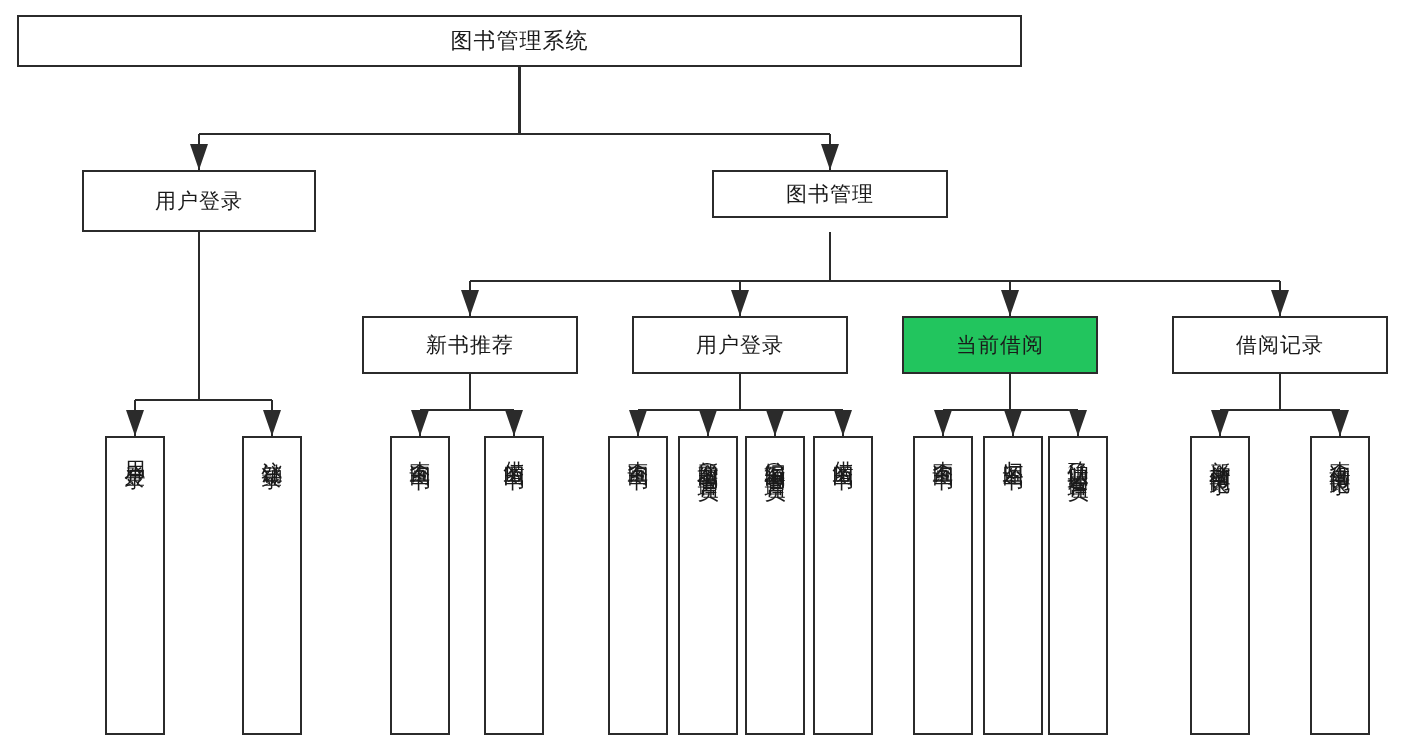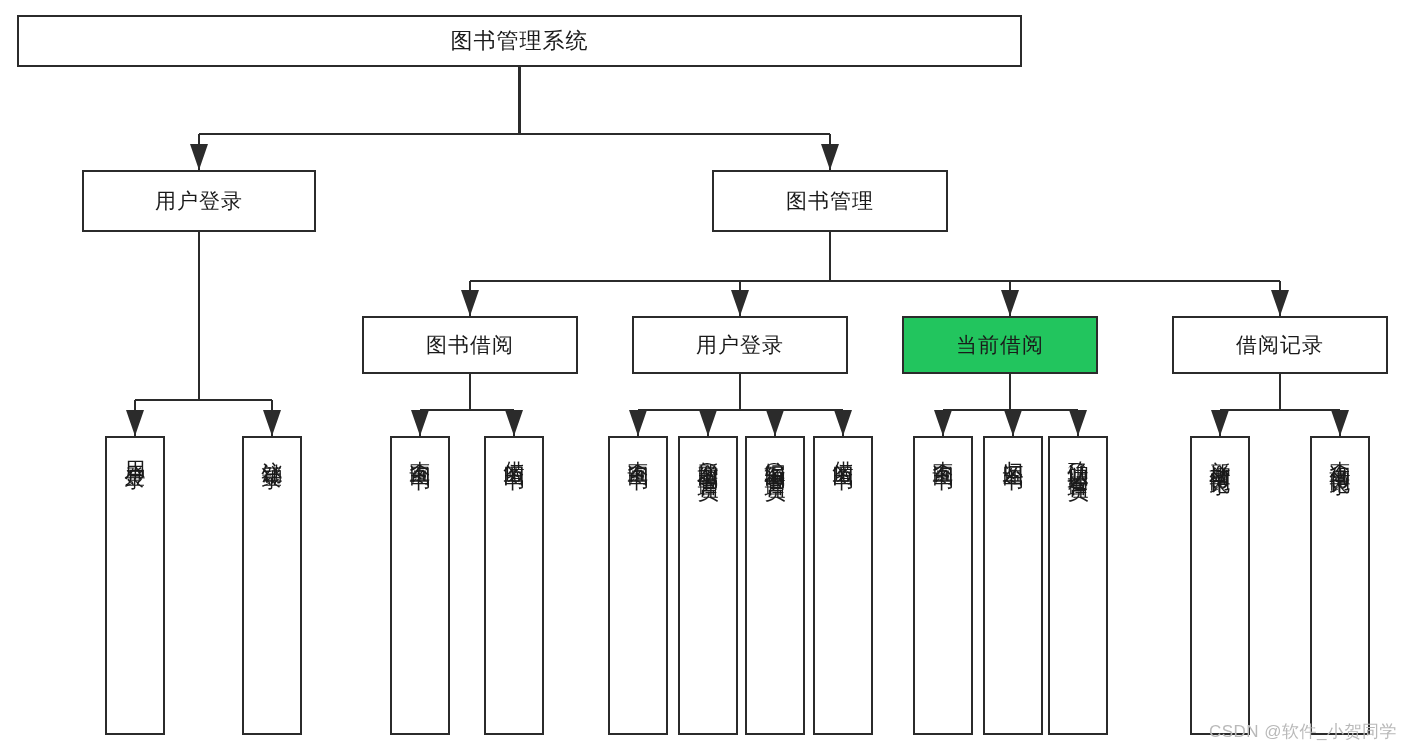--- a/index.html
+++ b/index.html
@@ -107,25 +107,25 @@
       <line x1="1340" y1="410" x2="1340" y2="436" stroke="#2b2b2b" stroke-width="2.4" shape-rendering="crispEdges"></line>
       <polygon points="1331,410 1349,410 1340,436" fill="#2b2b2b"></polygon>
     </svg>
   <div id="nodes">
       <div class="node node-h node-root" style="left: 17px; top: 15px; width: 1005px; height: 52px; border-color: rgb(43, 43, 43); background: rgb(255, 255, 255);">
         <span class="node-label" style="color: rgb(26, 26, 26);">图书管理系统</span>
       </div>
       <div class="node node-h" style="left: 82px; top: 170px; width: 234px; height: 62px; border-color: rgb(43, 43, 43); background: rgb(255, 255, 255);">
         <span class="node-label" style="color: rgb(26, 26, 26);">用户登录</span>
       </div>
-      <div class="node node-h" style="left: 712px; top: 170px; width: 236px; height: 62px; border-color: rgb(43, 43, 43); background: rgb(255, 255, 255);">
+      <div class="node node-h" style="left: 712px; top: 170px; width: 236px; height: 48px; border-color: rgb(43, 43, 43); background: rgb(255, 255, 255);">
         <span class="node-label" style="color: rgb(26, 26, 26);">图书管理</span>
       </div>
       <div class="node node-h" style="left: 362px; top: 316px; width: 216px; height: 58px; border-color: rgb(43, 43, 43); background: rgb(255, 255, 255);">
-        <span class="node-label" style="color: rgb(26, 26, 26);">图书借阅</span>
+        <span class="node-label" style="color: rgb(26, 26, 26);">新书推荐</span>
       </div>
       <div class="node node-h" style="left: 632px; top: 316px; width: 216px; height: 58px; border-color: rgb(43, 43, 43); background: rgb(255, 255, 255);">
         <span class="node-label" style="color: rgb(26, 26, 26);">用户登录</span>
       </div>
       <div class="node node-h" style="left: 902px; top: 316px; width: 196px; height: 58px; border-color: rgb(43, 43, 43); background: #22c55e;">
         <span class="node-label" style="color: rgb(26, 26, 26);">当前借阅</span>
       </div>
       <div class="node node-h" style="left: 1172px; top: 316px; width: 216px; height: 58px; border-color: rgb(43, 43, 43); background: rgb(255, 255, 255);">
         <span class="node-label" style="color: rgb(26, 26, 26);">借阅记录</span>
       </div>
@@ -162,14 +162,13 @@
       <div class="node node-v" style="left: 1048px; top: 436px; width: 60px; height: 299px; border-color: rgb(43, 43, 43); background: rgb(255, 255, 255);">
         <span class="node-label" style="color: rgb(26, 26, 26);">确认归还（管理员）</span>
       </div>
       <div class="node node-v" style="left: 1190px; top: 436px; width: 60px; height: 299px; border-color: rgb(43, 43, 43); background: rgb(255, 255, 255);">
         <span class="node-label" style="color: rgb(26, 26, 26);">新增借阅记录</span>
       </div>
       <div class="node node-v" style="left: 1310px; top: 436px; width: 60px; height: 299px; border-color: rgb(43, 43, 43); background: rgb(255, 255, 255);">
         <span class="node-label" style="color: rgb(26, 26, 26);">查询借阅记录</span>
       </div>
     </div>
-  <div id="watermark">CSDN @软件_小贺同学</div>
 </div>
 
 </body></html>

